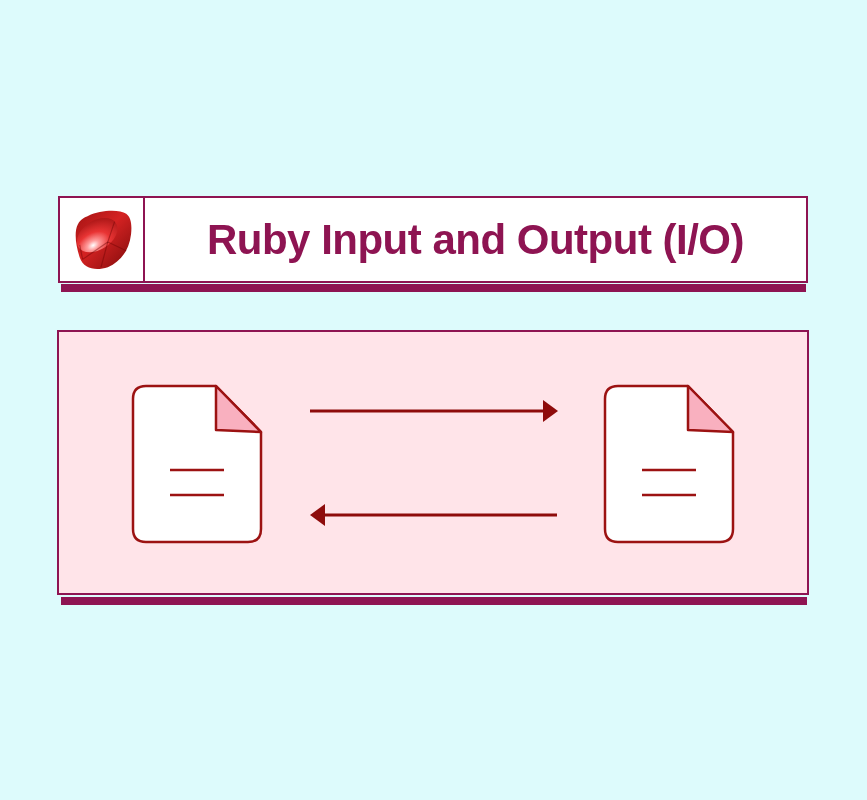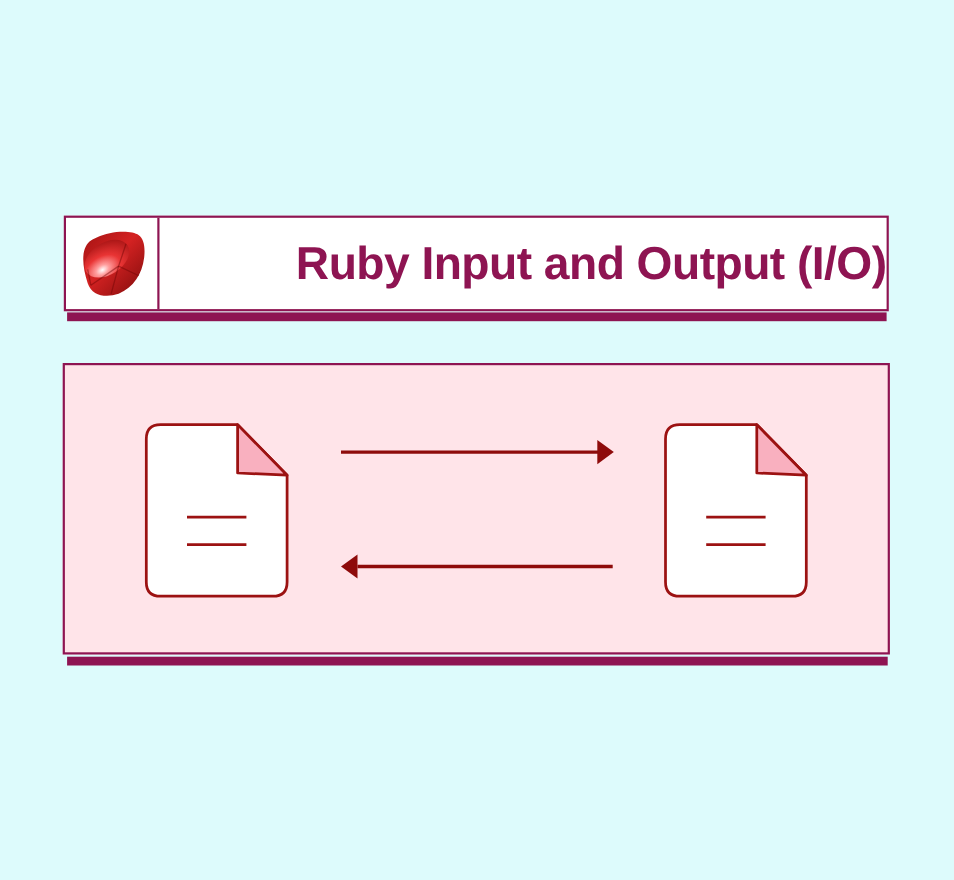--- a/index.html
+++ b/index.html
@@ -36,21 +36,21 @@
     display:flex;
     align-items:center;
     justify-content:center;
     flex:0 0 auto;
   }
   .logo-cell svg{width:64px;height:62px;display:block;}
   .title-cell{
     flex:1;
     display:flex;
     align-items:center;
-    justify-content:flex-end;
+    justify-content:center;
   }
   .page-title{
     color:var(--accent);
     font-size:42px;
     font-weight:700;
     letter-spacing:-0.5px;
     white-space:nowrap;
   }
   .header-shadow-bar{
     position:absolute;

